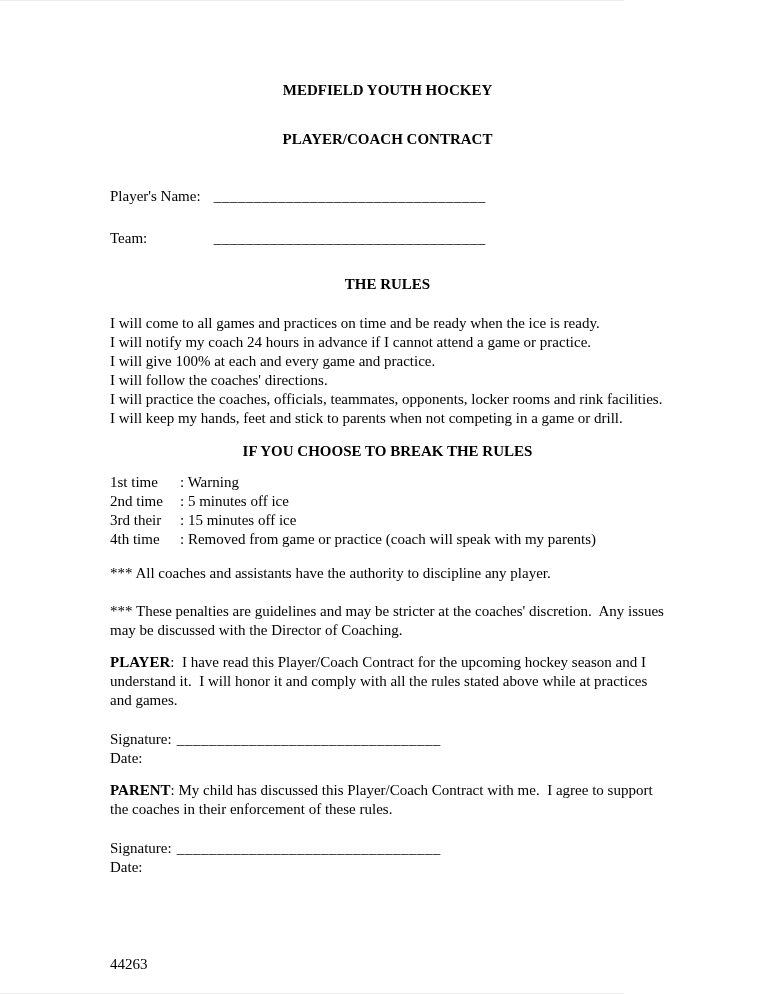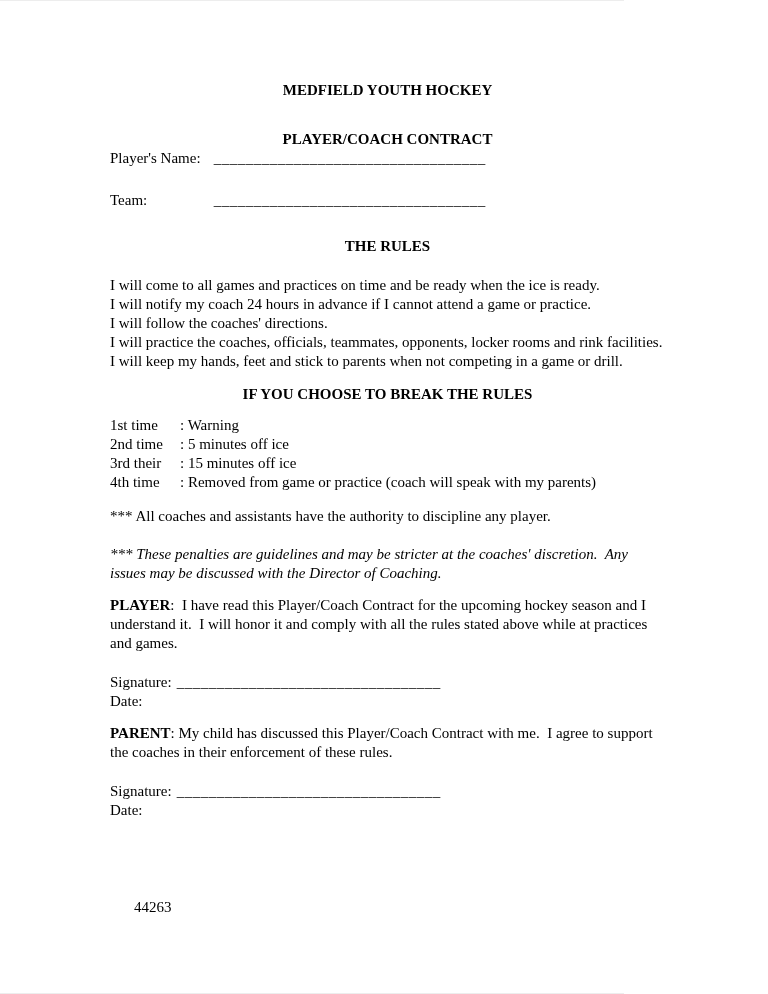--- a/index.html
+++ b/index.html
@@ -19,40 +19,40 @@
     height: 994px;
     padding: 80px 103px 0 110px;
     border-top: 1px solid #ededed;
     border-bottom: 1px solid #ededed;
   }
   .content { width: 555px; }
   .center { text-align: center; }
   .bold { font-weight: bold; }
   .title-block div { white-space: nowrap; }
   .subtitle { margin-top: 30px; }
-  .fields { }
+  .fields { margin-top: 38px; }
   .field-row { margin-top: 0; white-space: nowrap; }
   .field-row + .field-row { margin-top: 23px; }
   .field-label { display: inline-block; width: 100px; }
   .field-line { letter-spacing: 0.5px; }
   .rules-heading { margin-top: 27px; }
   .rules { margin-top: 20px; }
   .rule-line { white-space: nowrap; }
   .break-heading { margin-top: 14px; }
   .penalties { margin-top: 12px; }
   .penalty-row { white-space: nowrap; }
   .penalty-time { display: inline-block; width: 70px; }
   .notes { margin-top: 15px; }
   .note { white-space: pre-wrap; }
-  .note + .note { margin-top: 19px; font-style: italic; }
+  .note + .note { margin-top: 19px; }
   .para { margin-top: 13px; white-space: pre-wrap; }
   .sig-block { margin-top: 20px; }
   .sig-row { white-space: nowrap; }
   .sig-line { margin-left: 5px; letter-spacing: 0.5px; }
-  .footer { margin-top: 78px; margin-left: 24px; }
+  .footer { margin-top: 78px; }
 </style>
 </head>
 <body>
 
 <div class="page">
   <div class="content">
 
     <div class="title-block center bold">
       <div>MEDFIELD YOUTH HOCKEY</div>
     </div>
@@ -68,20 +68,21 @@
         <span class="field-label">Team:</span>
         <span class="field-line">__________________________________</span>
       </div>
     </div>
 
     <div class="rules-heading center bold">THE RULES</div>
 
     <div class="rules">
       <div class="rule-line">I will come to all games and practices on time and be ready when the ice is ready.</div>
       <div class="rule-line">I will notify my coach 24 hours in advance if I cannot attend a game or practice.</div>
+      <div class="rule-line">I will give 100% at each and every game and practice.</div>
       <div class="rule-line">I will follow the coaches' directions.</div>
       <div class="rule-line">I will practice the coaches, officials, teammates, opponents, locker rooms and rink facilities.</div>
       <div class="rule-line">I will keep my hands, feet and stick to parents when not competing in a game or drill.</div>
     </div>
 
     <div class="break-heading center bold">IF YOU CHOOSE TO BREAK THE RULES</div>
 
     <div class="penalties">
       <div class="penalty-row">
         <span class="penalty-time">1st time</span><span>: Warning</span>

